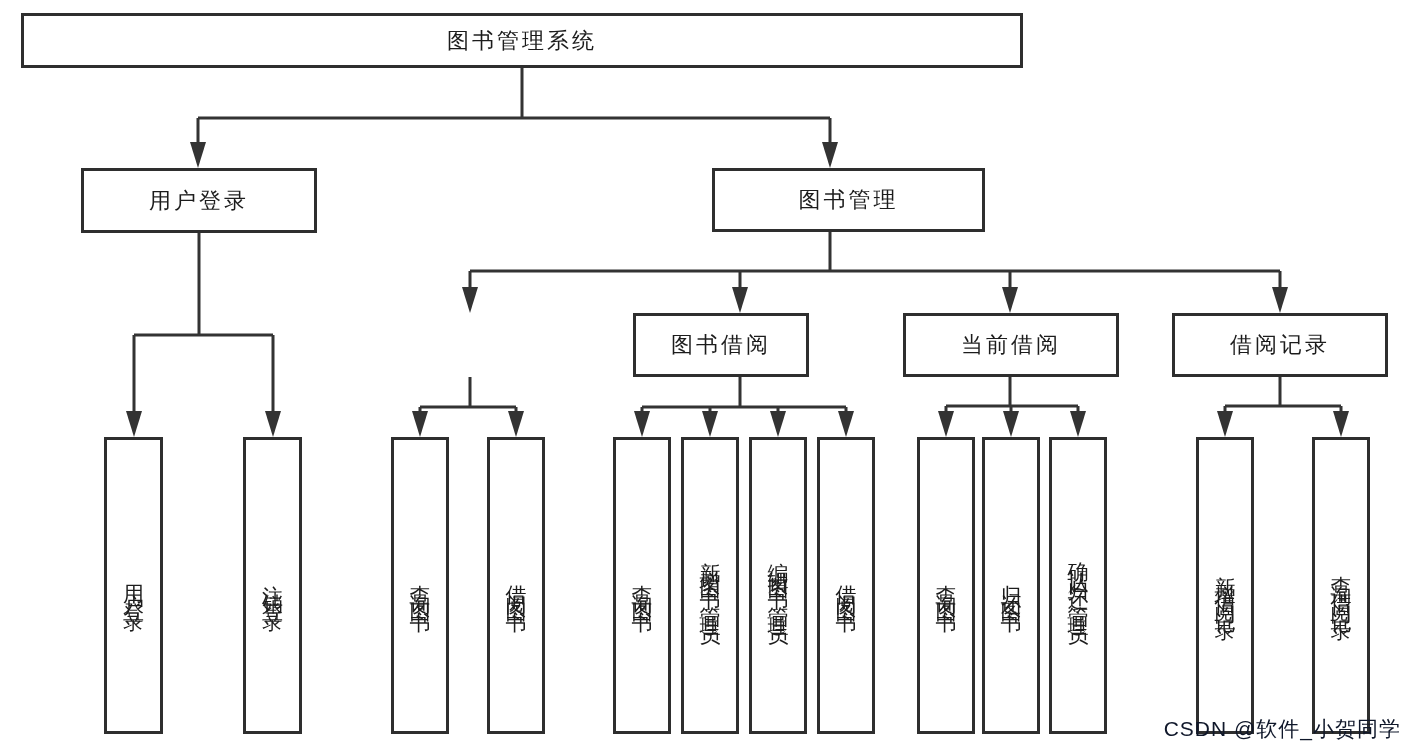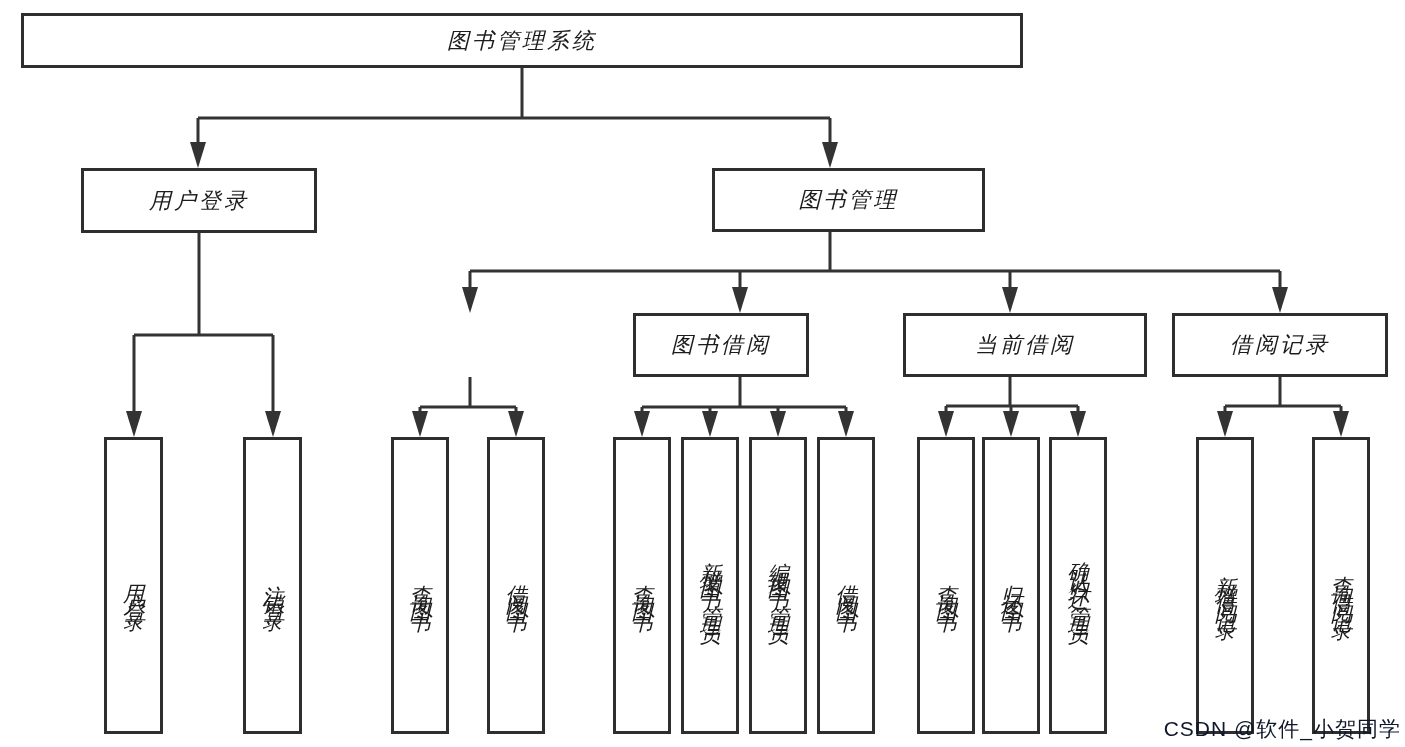--- a/index.html
+++ b/index.html
@@ -23,21 +23,20 @@
   }
   .box {
     position: absolute;
     box-sizing: border-box;
     background: #ffffff;
     border: 3px solid #2e2e2e;
     display: flex;
     align-items: center;
     justify-content: center;
     z-index: 2;
-    font-style: italic;
   }
   .hlabel {
     font-size: 22px;
     letter-spacing: 3px;
     color: #1c1c1c;
     white-space: nowrap;
   }
   .vlabel {
     writing-mode: vertical-rl;
     text-orientation: mixed;
@@ -102,21 +101,21 @@
   <div class="box" style="left:81px; top:168px; width:236px; height:65px;">
     <span class="hlabel">用户登录</span>
   </div>
   <div class="box" style="left:712px; top:168px; width:273px; height:64px;">
     <span class="hlabel">图书管理</span>
   </div>
 
   <div class="box" style="left:633px; top:313px; width:176px; height:64px;">
     <span class="hlabel">图书借阅</span>
   </div>
-  <div class="box" style="left:903px; top:313px; width:244px; height:64px;">
+  <div class="box" style="left:903px; top:313px; width:216px; height:64px;">
     <span class="hlabel">当前借阅</span>
   </div>
   <div class="box" style="left:1172px; top:313px; width:216px; height:64px;">
     <span class="hlabel">借阅记录</span>
   </div>
 
   <div class="box" style="left:104px; top:437px; width:59px; height:297px;">
     <span class="vlabel">用户登录</span>
   </div>
   <div class="box" style="left:243px; top:437px; width:59px; height:297px;">

